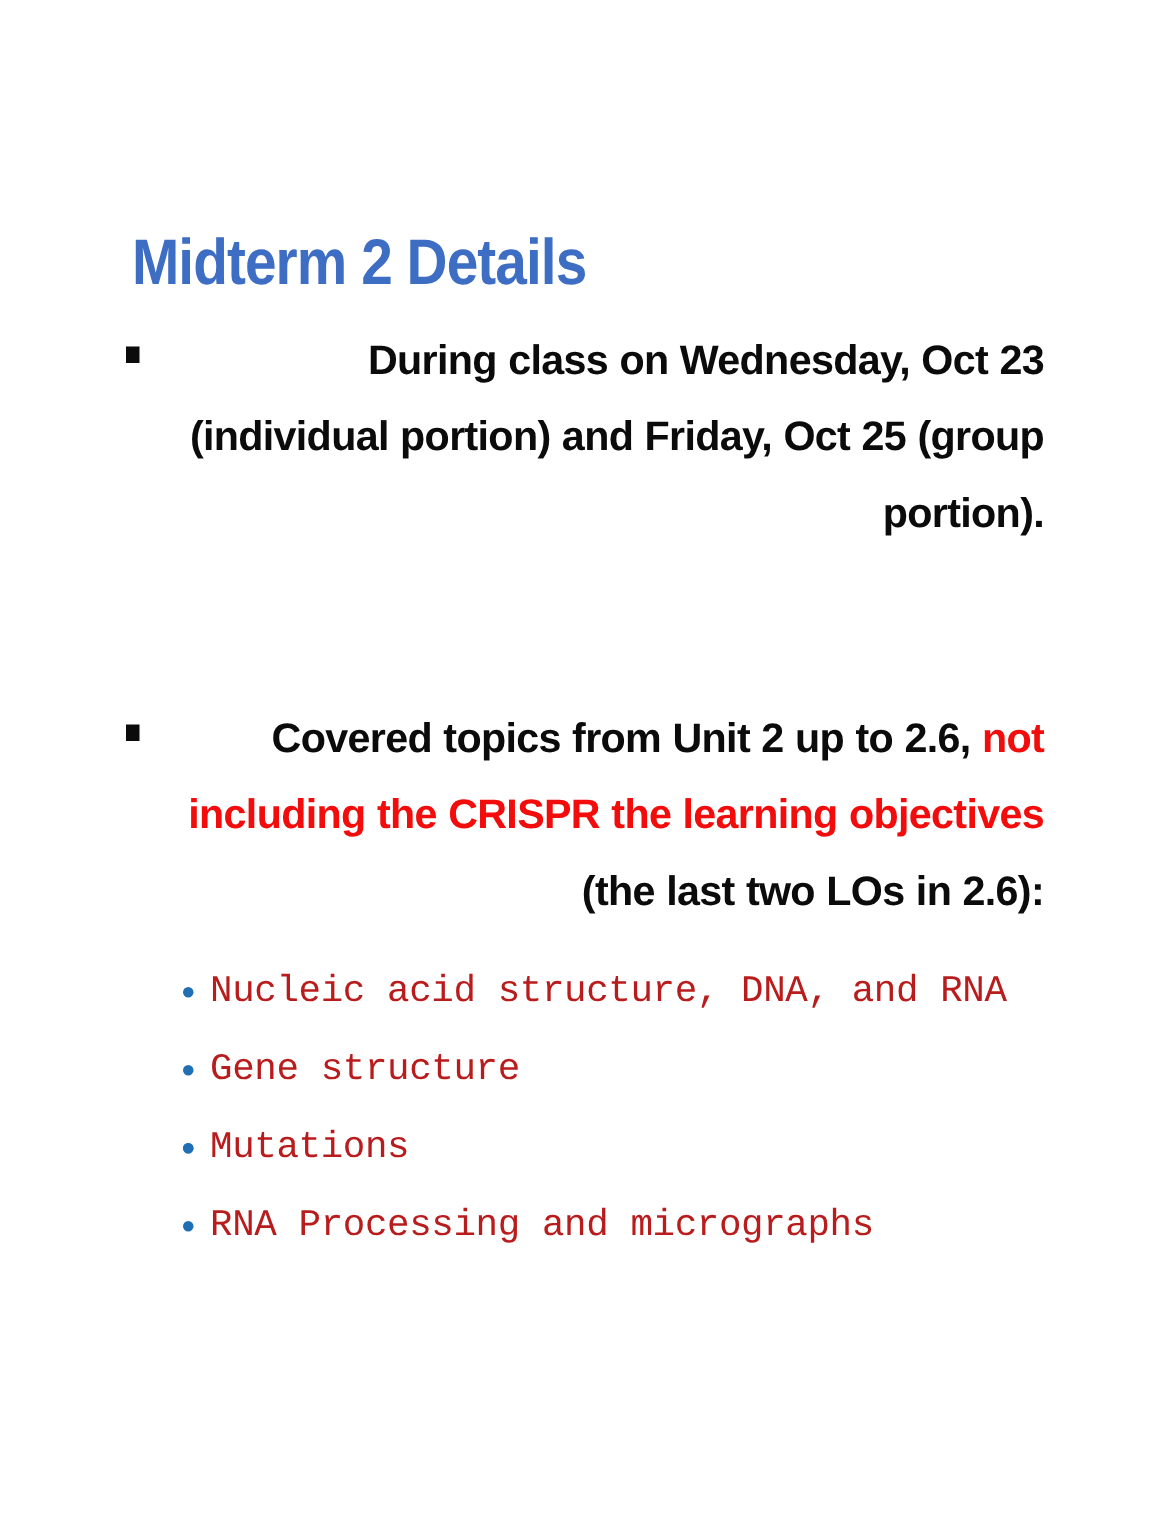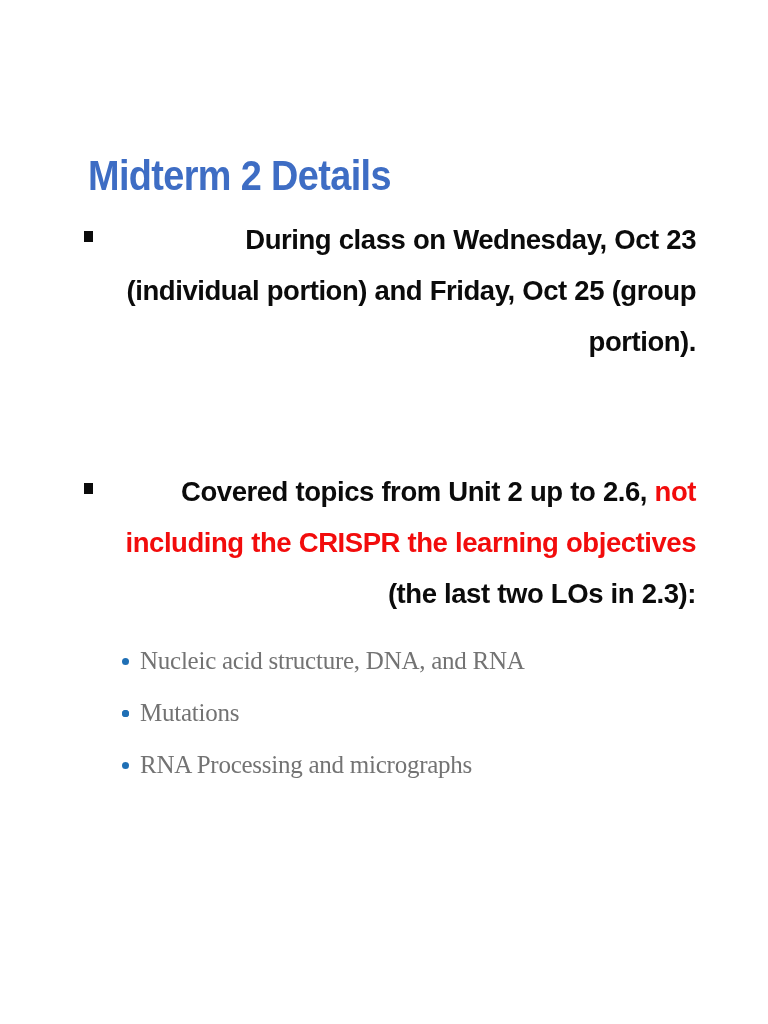--- a/index.html
+++ b/index.html
@@ -88,22 +88,22 @@
   .sub-list {
     margin: 0;
     padding: 0;
     list-style: none;
     margin-top: 16px;
   }
 
   .sub-item {
     position: relative;
     padding-left: 56px;
-    color: #737373;
-    font-family: Liberation Serif, serif;
+    color: #b91c1c;
+    font-family: Liberation Mono, monospace;
     font-weight: normal;
     font-size: 25px;
     line-height: 52px;
     letter-spacing: -0.25px;
   }
 
   .sub-item .sub-marker {
     position: absolute;
     left: 38px;
     top: 23px;
@@ -123,27 +123,31 @@
   <div class="body-block">
 
     <div class="l1-item">
       <span class="l1-marker"></span>
       <span class="l1-text">During class on Wednesday, Oct 23 (individual portion) and Friday, Oct 25 (group portion).</span>
     </div>
 
     <div class="l1-spacer"></div>
 
     <div class="l1-item">
-      <span class="l1-marker"></span><span class="l1-text">Covered topics from Unit 2 up to 2.6, </span><span class="l1-text em-red">not including the CRISPR the learning objectives</span><span class="l1-text"> (the last two LOs in 2.3):</span>
+      <span class="l1-marker"></span><span class="l1-text">Covered topics from Unit 2 up to 2.6, </span><span class="l1-text em-red">not including the CRISPR the learning objectives</span><span class="l1-text"> (the last two LOs in 2.6):</span>
     </div>
 
     <ul class="sub-list">
       <li class="sub-item">
         <span class="sub-marker"></span>
         <span>Nucleic acid structure, DNA, and RNA</span>
+      </li>
+      <li class="sub-item">
+        <span class="sub-marker"></span>
+        <span>Gene structure</span>
       </li>
       <li class="sub-item">
         <span class="sub-marker"></span>
       </li>
       <li class="sub-item">
         <span class="sub-marker"></span>
         <span>Mutations</span>
       </li>
       <li class="sub-item">
         <span class="sub-marker"></span>

